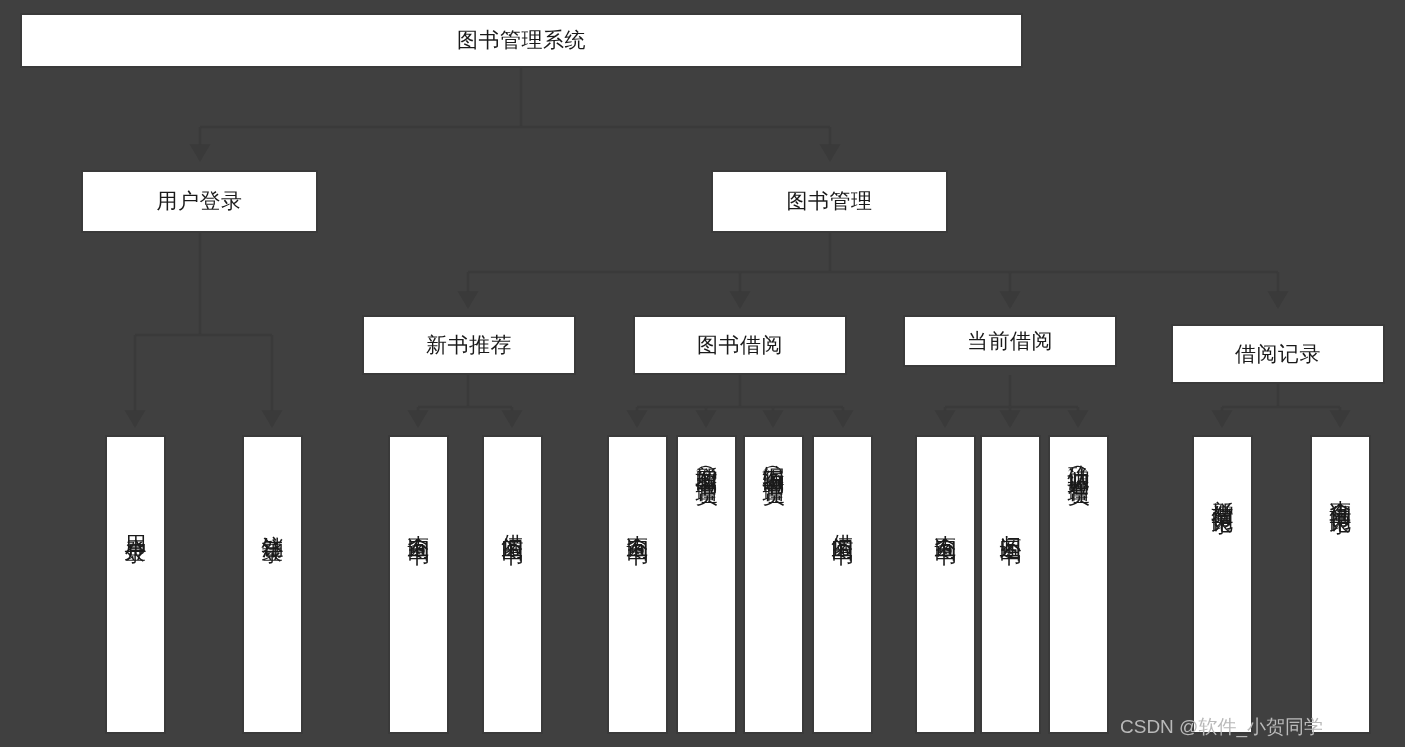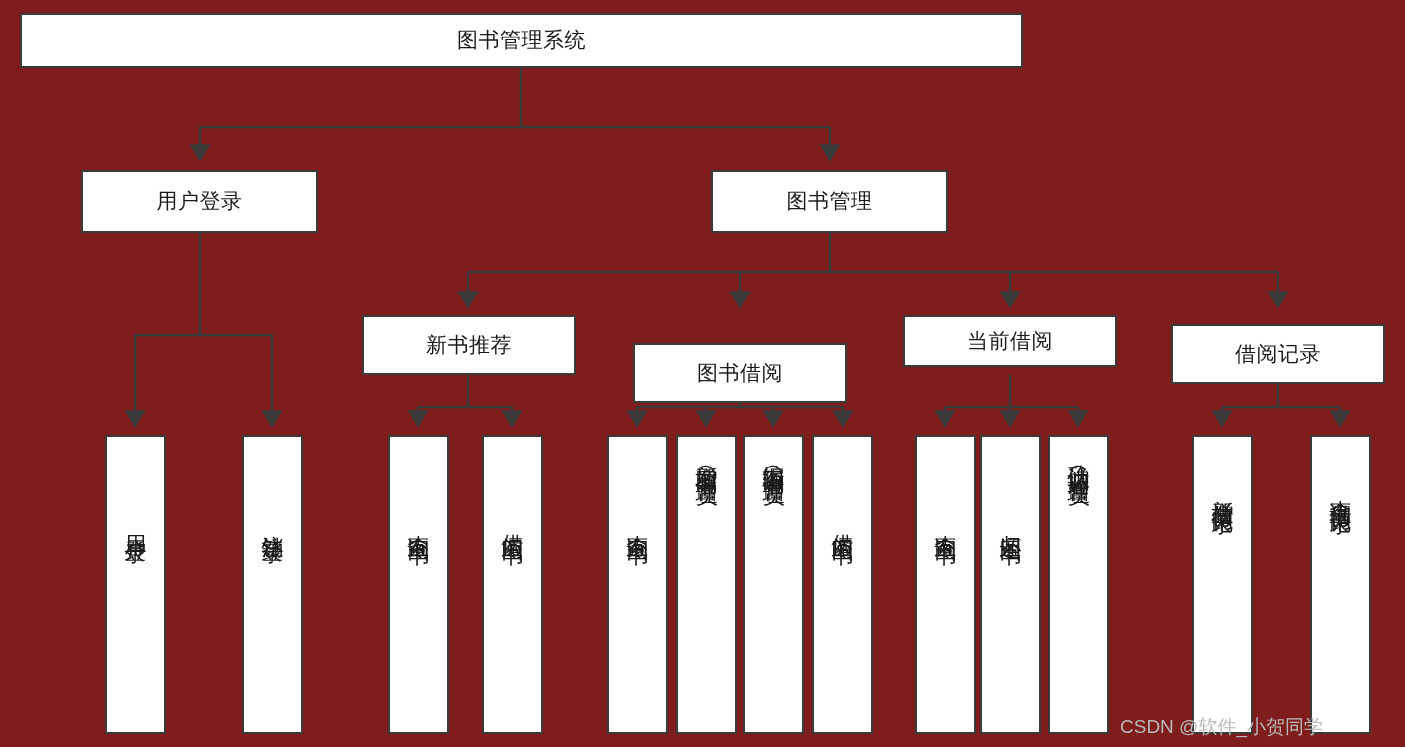--- a/index.html
+++ b/index.html
@@ -4,21 +4,21 @@
 <style>
   html, body {
     margin: 0;
     padding: 0;
     background: #ffffff;
   }
   #canvas {
     position: relative;
     width: 1405px;
     height: 747px;
-    background: #7f1d1d;
+    background: #404040;
     font-family: "Liberation Sans", "DejaVu Sans", sans-serif;
     overflow: hidden;
   }
   #svg-layer {
     position: absolute;
     left: 0;
     top: 0;
     width: 1405px;
     height: 747px;
   }
@@ -130,21 +130,21 @@
   </div>
 
   <div class="node horiz" style="left:362px; top:315px; width:214px; height:60px;">
     <span class="node-label">新书推荐</span>
   </div>
 
   <div class="node horiz" style="left:711px; top:170px; width:237px; height:63px;">
     <span class="node-label">图书管理</span>
   </div>
 
-  <div class="node horiz" style="left:633px; top:315px; width:214px; height:60px;margin-top:28px;">
+  <div class="node horiz" style="left:633px; top:315px; width:214px; height:60px;">
     <span class="node-label">图书借阅</span>
   </div>
 
   <div class="node horiz" style="left:903px; top:315px; width:214px; height:52px;">
     <span class="node-label">当前借阅</span>
   </div>
 
   <div class="node horiz" style="left:1171px; top:324px; width:214px; height:60px;">
     <span class="node-label">借阅记录</span>
   </div>

